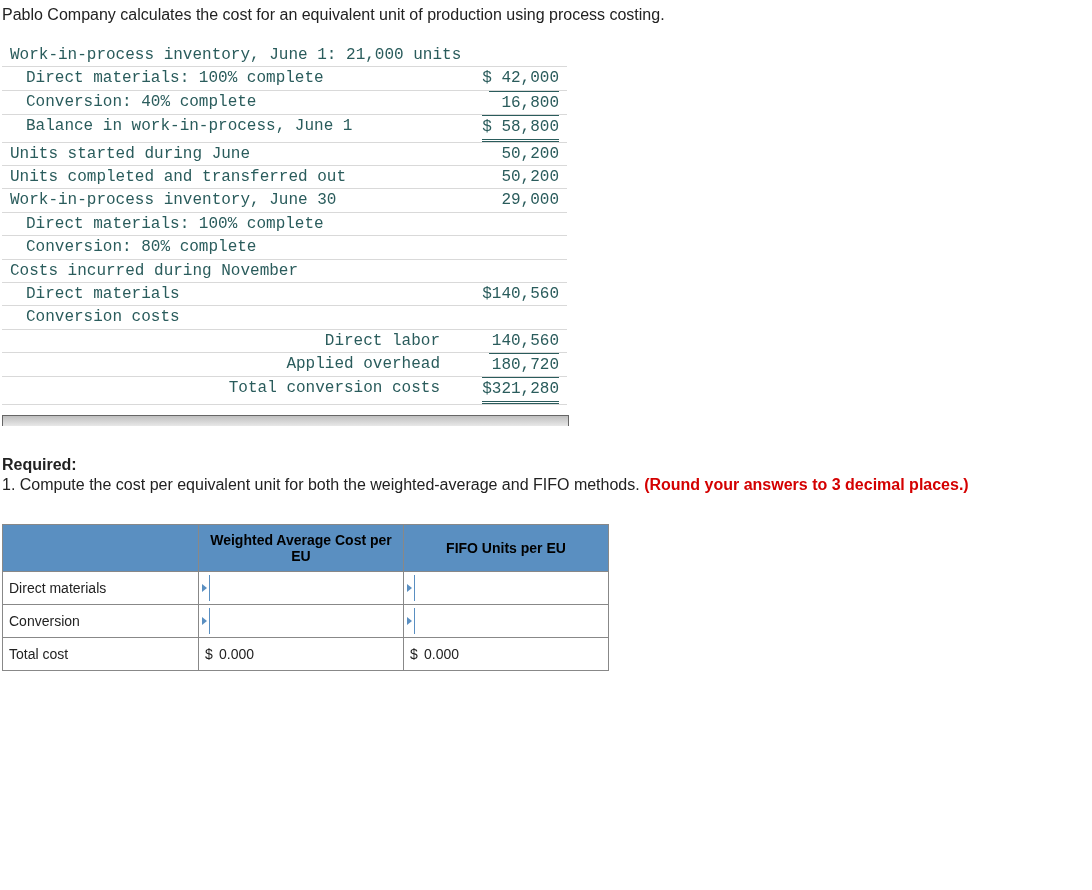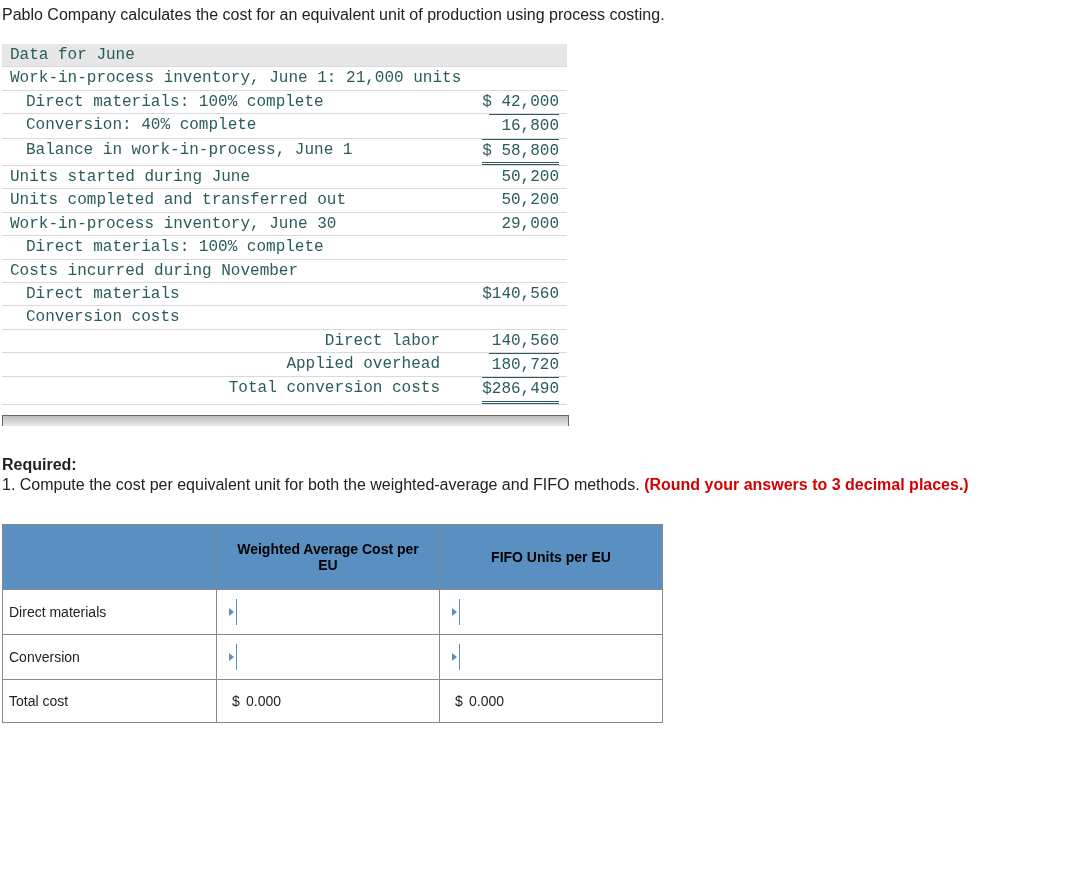--- a/index.html
+++ b/index.html
@@ -66,21 +66,21 @@
     margin: 0 0 30px 0;
   }
   .red { color: #d40000; font-weight: bold; }
   
   .answer-tbl {
     border-collapse: collapse;
     font-size: 14px;
   }
   .answer-tbl th, .answer-tbl td {
     border: 1px solid #888;
-    padding: 9px;
+    padding: 0;
   }
   .answer-tbl th {
     background: #5a8fc1;
     color: #000;
     font-weight: bold;
     text-align: center;
     vertical-align: middle;
     height: 46px;
   }
   .answer-tbl .colA { width: 195px; }
@@ -127,24 +127,20 @@
   }
   .total-cell .cur { width: 14px; }
   .total-cell .val { flex: 1; text-align: left; }
 </style>
 </head>
 <body>
 
 <p class="intro">Pablo Company calculates the cost for an equivalent unit of production using process costing.</p>
 
 <div class="data-block">
-  <div class="data-row dr-header">
-      <div class="dr-label">Data for June</div>
-      <div class="dr-val"></div>
-    </div>
   <div class="data-row">
       <div class="dr-label">Work-in-process inventory, June 1: 21,000 units</div>
       <div class="dr-val"></div>
     </div>
   <div class="data-row">
       <div class="dr-label ind1">Direct materials: 100% complete</div>
       <div class="dr-val">$ 42,000</div>
     </div>
   <div class="data-row">
       <div class="dr-label ind1">Conversion: 40% complete</div>
@@ -164,20 +160,24 @@
     </div>
   <div class="data-row">
       <div class="dr-label">Work-in-process inventory, June 30</div>
       <div class="dr-val">29,000</div>
     </div>
   <div class="data-row">
       <div class="dr-label ind1">Direct materials: 100% complete</div>
       <div class="dr-val"></div>
     </div>
   <div class="data-row">
+      <div class="dr-label ind1">Conversion: 80% complete</div>
+      <div class="dr-val"></div>
+    </div>
+  <div class="data-row">
       <div class="dr-label">Costs incurred during November</div>
       <div class="dr-val"></div>
     </div>
   <div class="data-row">
       <div class="dr-label ind1">Direct materials</div>
       <div class="dr-val">$140,560</div>
     </div>
   <div class="data-row">
       <div class="dr-label ind1">Conversion costs</div>
       <div class="dr-val"></div>
@@ -185,21 +185,21 @@
   <div class="data-row">
       <div class="dr-label ind2">Direct labor</div>
       <div class="dr-val">140,560</div>
     </div>
   <div class="data-row">
       <div class="dr-label ind2">Applied overhead</div>
       <div class="dr-val"><span class="sum-single" style="display:inline-block;min-width:70px;text-align:right;">180,720</span></div>
     </div>
   <div class="data-row">
       <div class="dr-label ind2">Total conversion costs</div>
-      <div class="dr-val"><span class="sum-double">$286,490</span></div>
+      <div class="dr-val"><span class="sum-double">$321,280</span></div>
     </div>
 </div>
 
 <div class="hr-block"></div>
 
 <p class="required-h">Required:</p>
 <p class="req-text">
   <span>1. Compute the cost per equivalent unit for both the weighted-average and FIFO methods. </span><span class="red">(Round your answers to 3 decimal places.)</span>
 </p>
 

